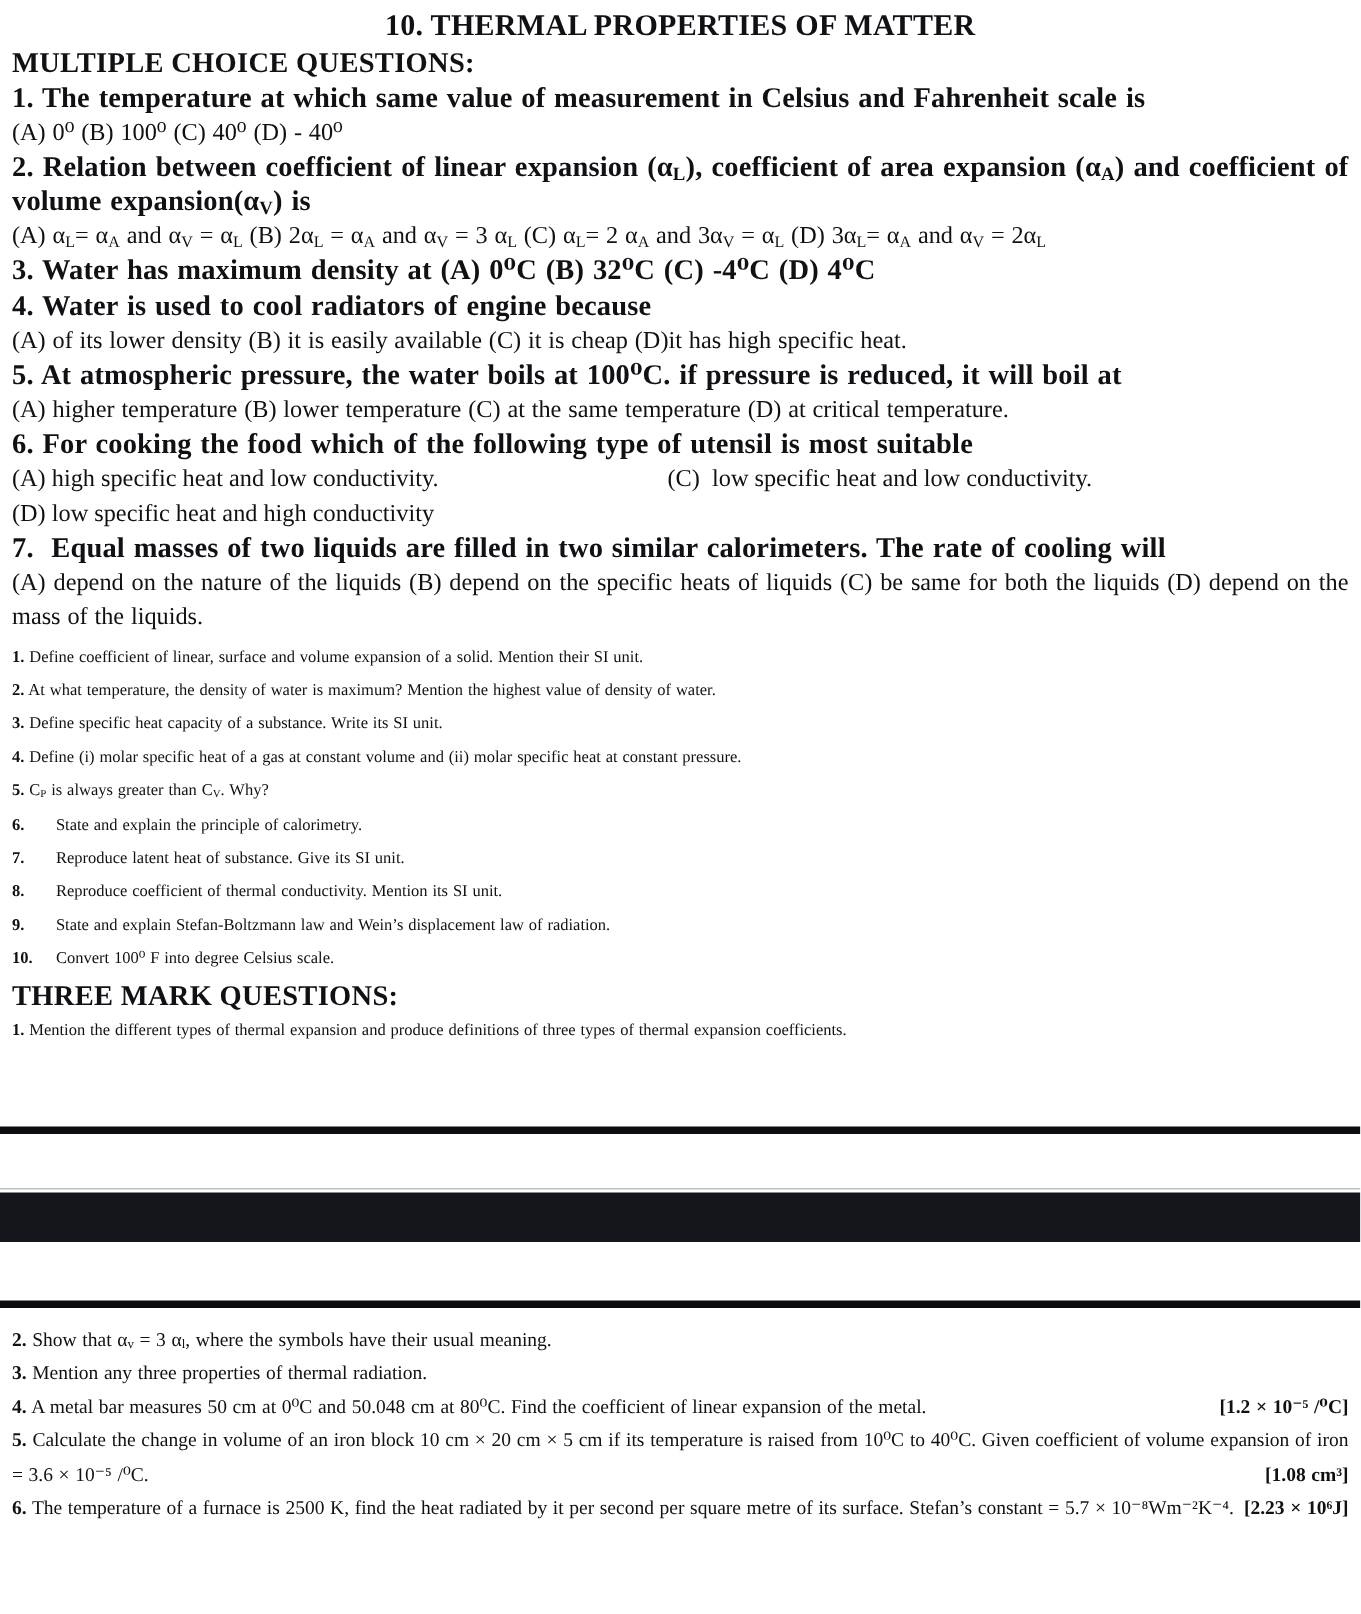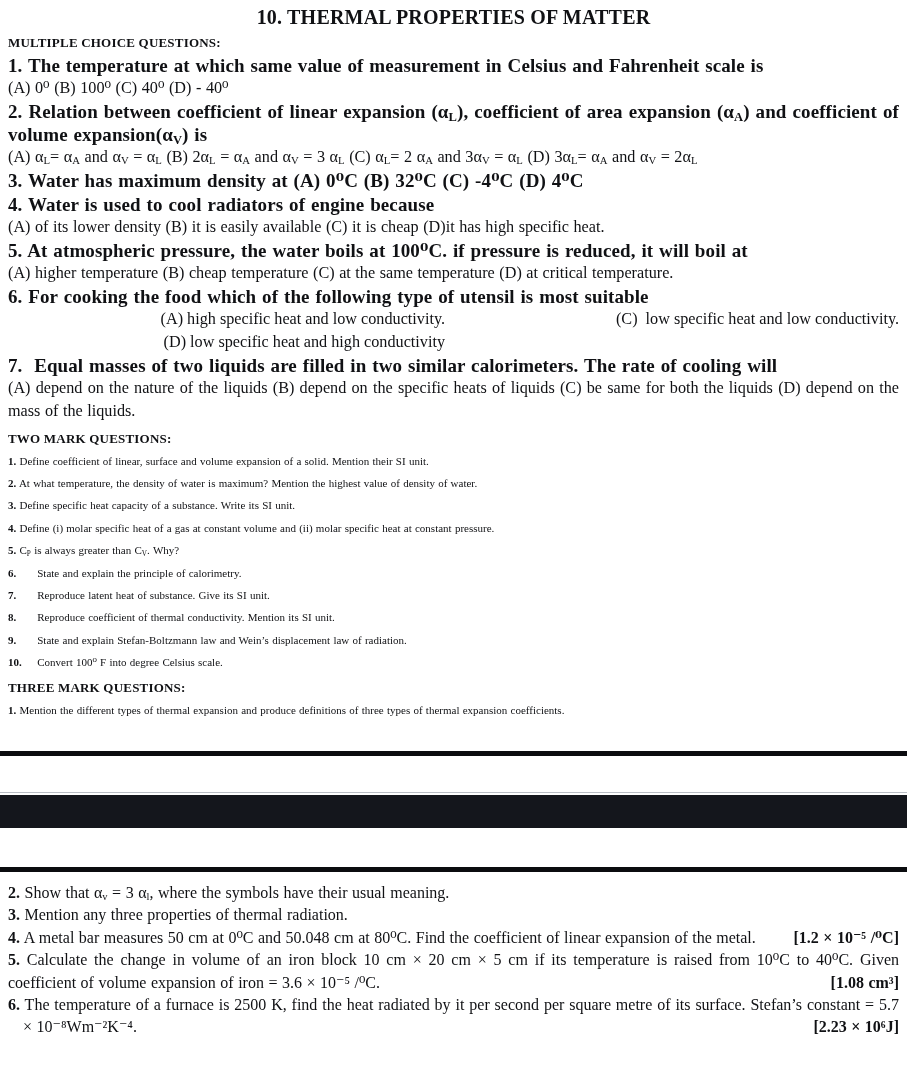--- a/index.html
+++ b/index.html
@@ -12,40 +12,40 @@
     color:#101114;
     font-family:"Liberation Serif","DejaVu Serif","DejaVu Sans",serif;
     overflow:hidden;
   }
   p{margin:0;}
   .title{
     font-size:20px;font-weight:bold;text-align:center;
     line-height:24px;margin-bottom:2px;letter-spacing:.2px;font-family:Liberation Serif, serif;
   }
   .heading{
-    font-size:13px;font-weight:bold;line-height:23px;letter-spacing:.2px;
+    font-size:19px;font-weight:bold;line-height:23px;letter-spacing:.2px;
   }
   .mcq p{line-height:23.1px;}
   .stem{font-weight:bold;font-size:19px;text-align:justify;word-spacing:1px;letter-spacing:.1px;}
   .opts{font-size:16.2px;text-align:justify;word-spacing:.5px;}
-  .optgrid{display:grid;grid-template-columns:437px 1fr;font-size:16.2px;line-height:23.1px;text-align:right;}
+  .optgrid{display:grid;grid-template-columns:437px 1fr;font-size:16.2px;line-height:23.1px;}
   .list p,.item{font-size:11px;line-height:22.4px;}
   .item{text-align:justify;word-spacing:.5px;}
   .num{font-weight:bold;}
   .num.wide{display:inline-block;min-width:26px;}
   .sec-tm{margin-top:3px;}
   .sec-3m{margin-top:2px;}
   sub{font-size:66%;line-height:0;vertical-align:-0.22em;}
   .grayline{position:absolute;left:0;width:907px;height:1px;background:#b9bdc4;top:792px;}
   .rule-thin{position:absolute;left:0;width:907px;height:5px;background:#0b0c0f;}
   .rt1{top:751px;}
   .rt2{top:867px;}
   .rule-thick{position:absolute;left:0;width:907px;top:795px;height:33px;background:#14161c;}
   .numericals{position:absolute;left:8px;right:8px;top:882px;}
-  .numericals p{font-size:16px;line-height:22.4px;text-align:justify;word-spacing:.5px;}
+  .numericals p{font-size:13px;line-height:22.4px;text-align:justify;word-spacing:.5px;}
   .ans{position:relative;}
   .answer{position:absolute;right:0;bottom:0;font-weight:bold;}
   .hang{padding-left:15px;text-indent:-15px;}
 </style>
 </head>
 <body>
 
 <div class="page">
 
   <div class="title">10. THERMAL PROPERTIES OF MATTER</div>
@@ -58,35 +58,34 @@
 
     <p class="stem">2. Relation between coefficient of linear expansion (α<sub>L</sub>), coefficient of area expansion (α<sub>A</sub>) and coefficient of volume expansion(α<sub>V</sub>) is</p>
     <p class="opts">(A) α<sub>L</sub>= α<sub>A</sub> and α<sub>V</sub> =  α<sub>L</sub> (B) 2α<sub>L</sub> = α<sub>A</sub> and α<sub>V</sub> = 3 α<sub>L</sub> (C) α<sub>L</sub>= 2 α<sub>A</sub> and 3α<sub>V</sub> =  α<sub>L</sub> (D) 3α<sub>L</sub>= α<sub>A</sub> and α<sub>V</sub> =  2α<sub>L</sub></p>
 
     <p class="stem">3. Water has maximum density at (A) 0⁰C (B) 32⁰C (C) -4⁰C (D) 4⁰C</p>
 
     <p class="stem">4. Water is used to cool radiators of engine because</p>
     <p class="opts">(A) of its lower density (B) it is easily available (C) it is cheap (D)it has high specific heat.</p>
 
     <p class="stem">5. At atmospheric pressure, the water boils at 100⁰C. if pressure is reduced, it will boil at</p>
-    <p class="opts">(A) higher temperature (B) cheap temperature (C) at the same temperature (D) at critical temperature.</p>
+    <p class="opts">(A) higher temperature (B) lower temperature (C) at the same temperature (D) at critical temperature.</p>
 
     <p class="stem">6. For cooking the food which of the following type of utensil is most suitable</p>
     <div class="optgrid">
       <span>(A) high specific heat and low conductivity.</span>
       <span>(C)&nbsp; low specific heat and low conductivity.</span>
       <span>(D) low specific heat and high conductivity</span>
     </div>
 
     <p class="stem">7.&nbsp; Equal masses of two liquids are filled in two similar calorimeters. The rate of cooling will</p>
     <p class="opts">(A) depend on the nature of the liquids (B) depend on the specific heats of liquids (C) be same for both the liquids (D) depend on the mass of the liquids.</p>
   </div>
 
   <div class="list sec-tm">
-    <div class="heading">TWO MARK QUESTIONS:</div>
     <p class="item"><span class="num">1.</span> <span>Define coefficient of linear, surface and volume expansion of a solid. Mention their SI unit.</span></p>
     <p class="item"><span class="num">2.</span> <span>At what temperature, the density of water is maximum? Mention the highest value of density of water.</span></p>
     <p class="item"><span class="num">3.</span> <span>Define specific heat capacity of a substance. Write its SI unit.</span></p>
     <p class="item"><span class="num">4.</span> <span>Define (i) molar specific heat of a gas at constant volume and (ii) molar specific heat at constant pressure.</span></p>
     <p class="item"><span class="num">5.</span> <span>C<sub>P</sub> is always greater than C<sub>V</sub>. Why?</span></p>
     <p class="item"><span class="num wide">6.</span> <span>State and explain the principle of calorimetry.</span></p>
     <p class="item"><span class="num wide">7.</span> <span>Reproduce latent heat of substance. Give its SI unit.</span></p>
     <p class="item"><span class="num wide">8.</span> <span>Reproduce coefficient of thermal conductivity. Mention its SI unit.</span></p>
     <p class="item"><span class="num wide">9.</span> <span>State and explain Stefan-Boltzmann law and Wein’s displacement law of radiation.</span></p>
     <p class="item"><span class="num wide">10.</span> <span>Convert 100⁰ F into degree Celsius scale.</span></p>

